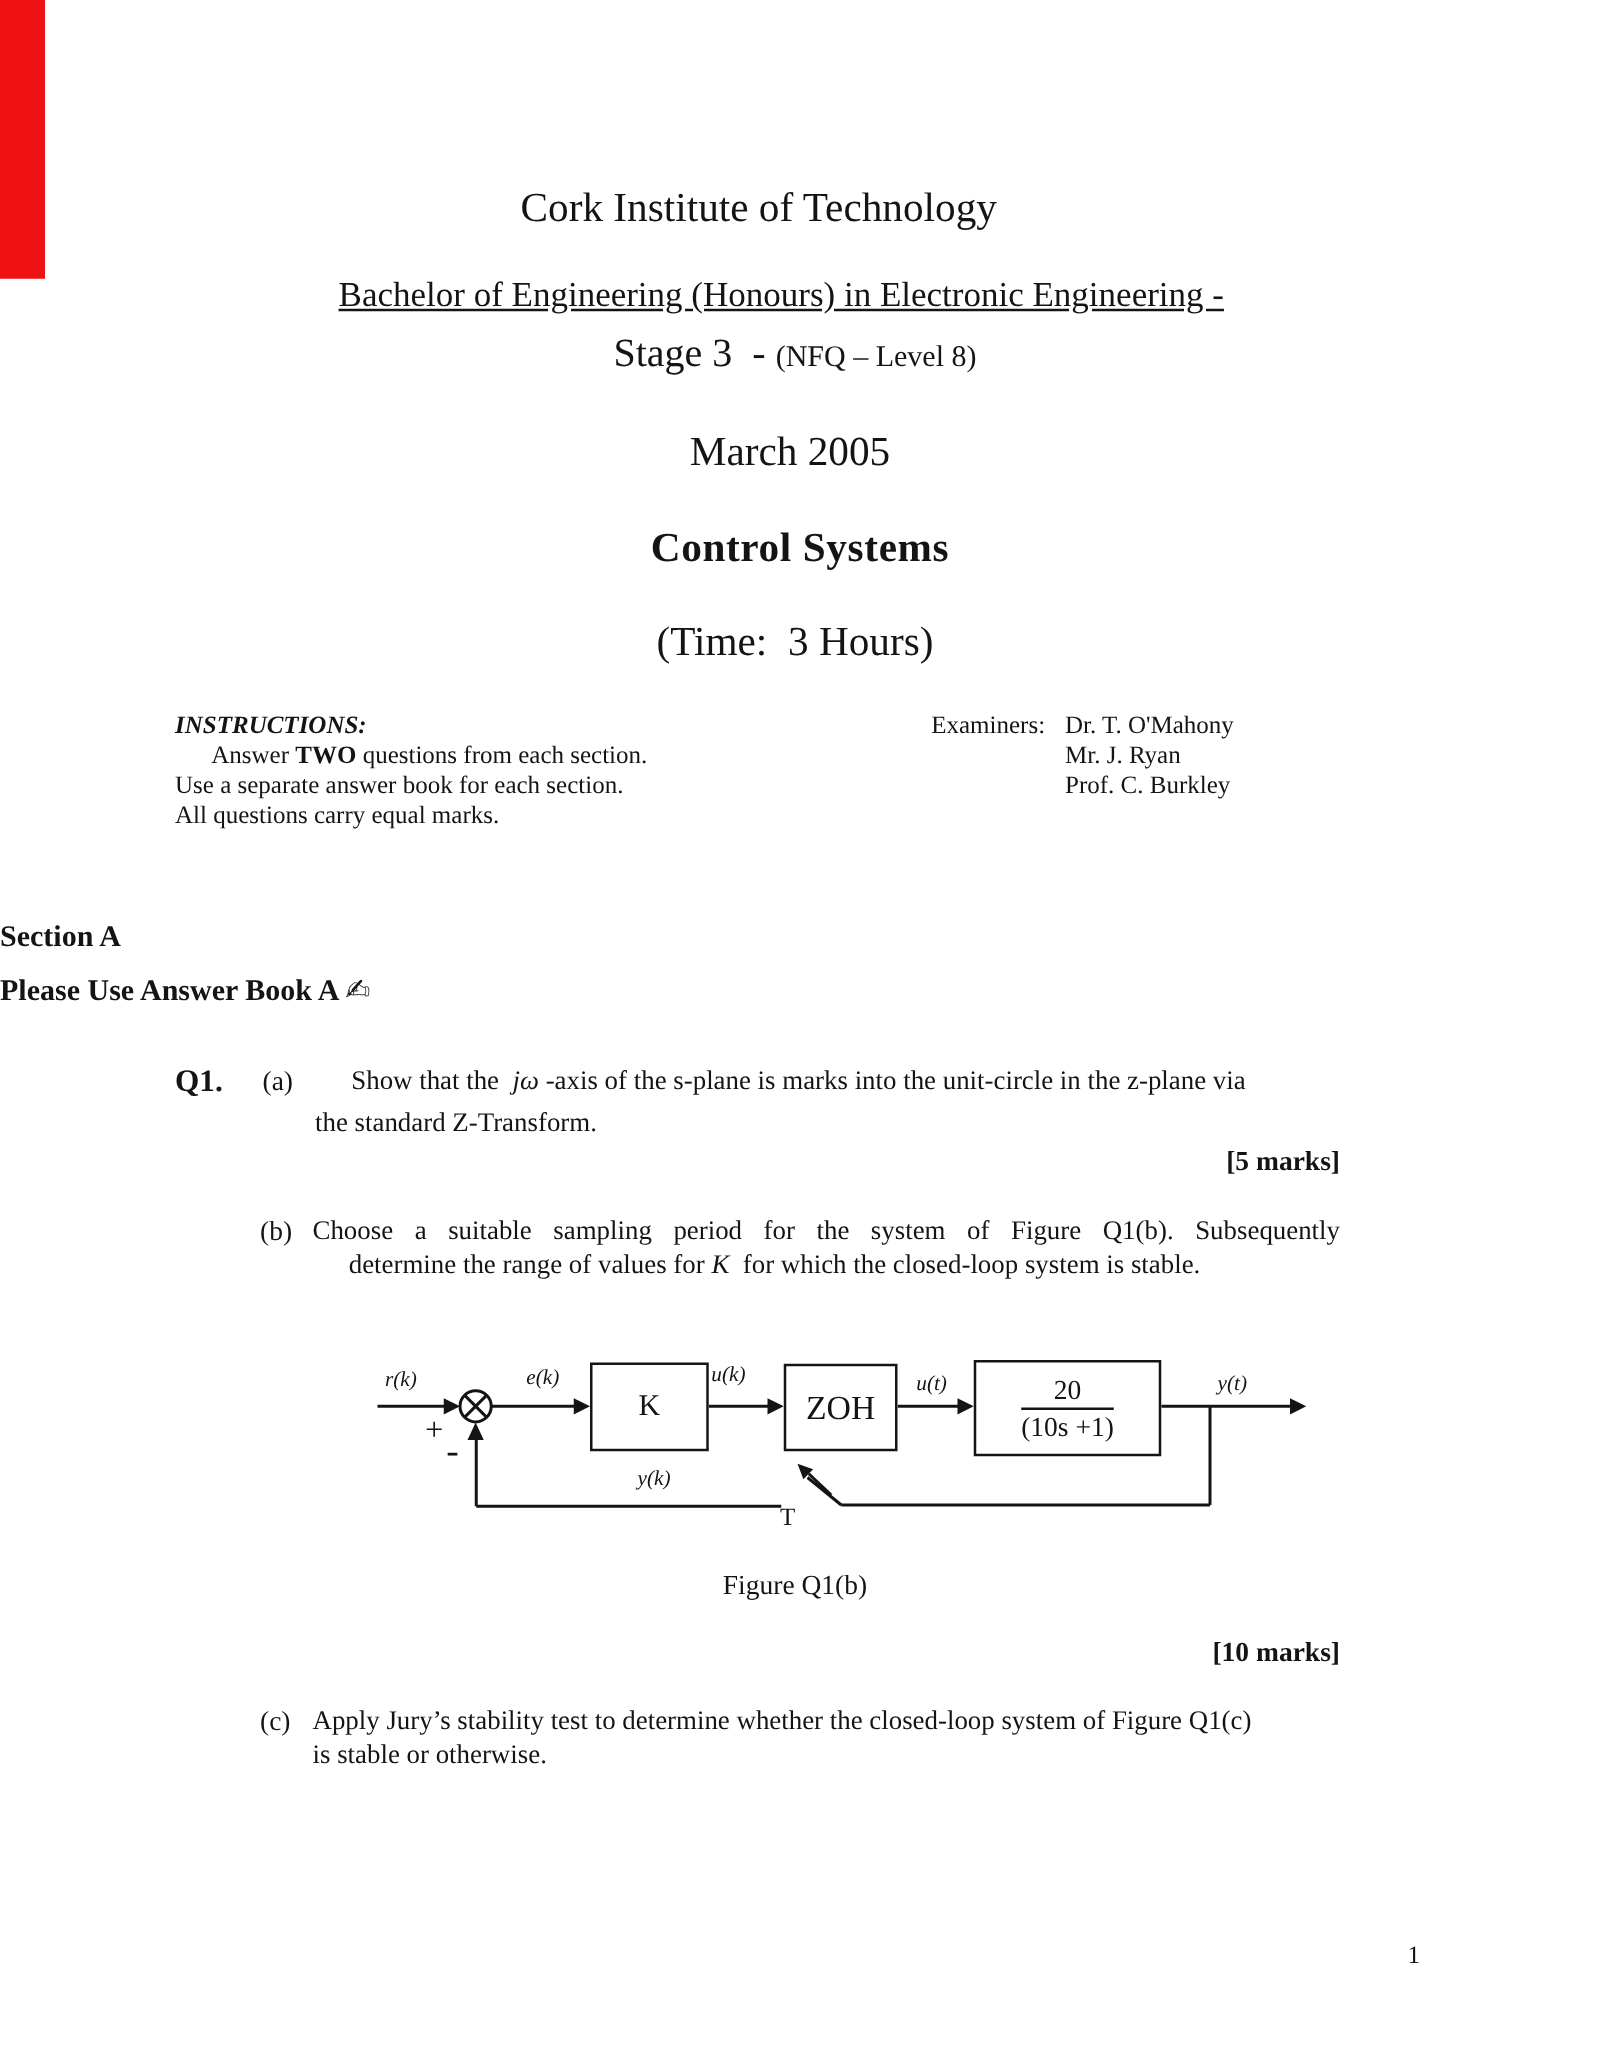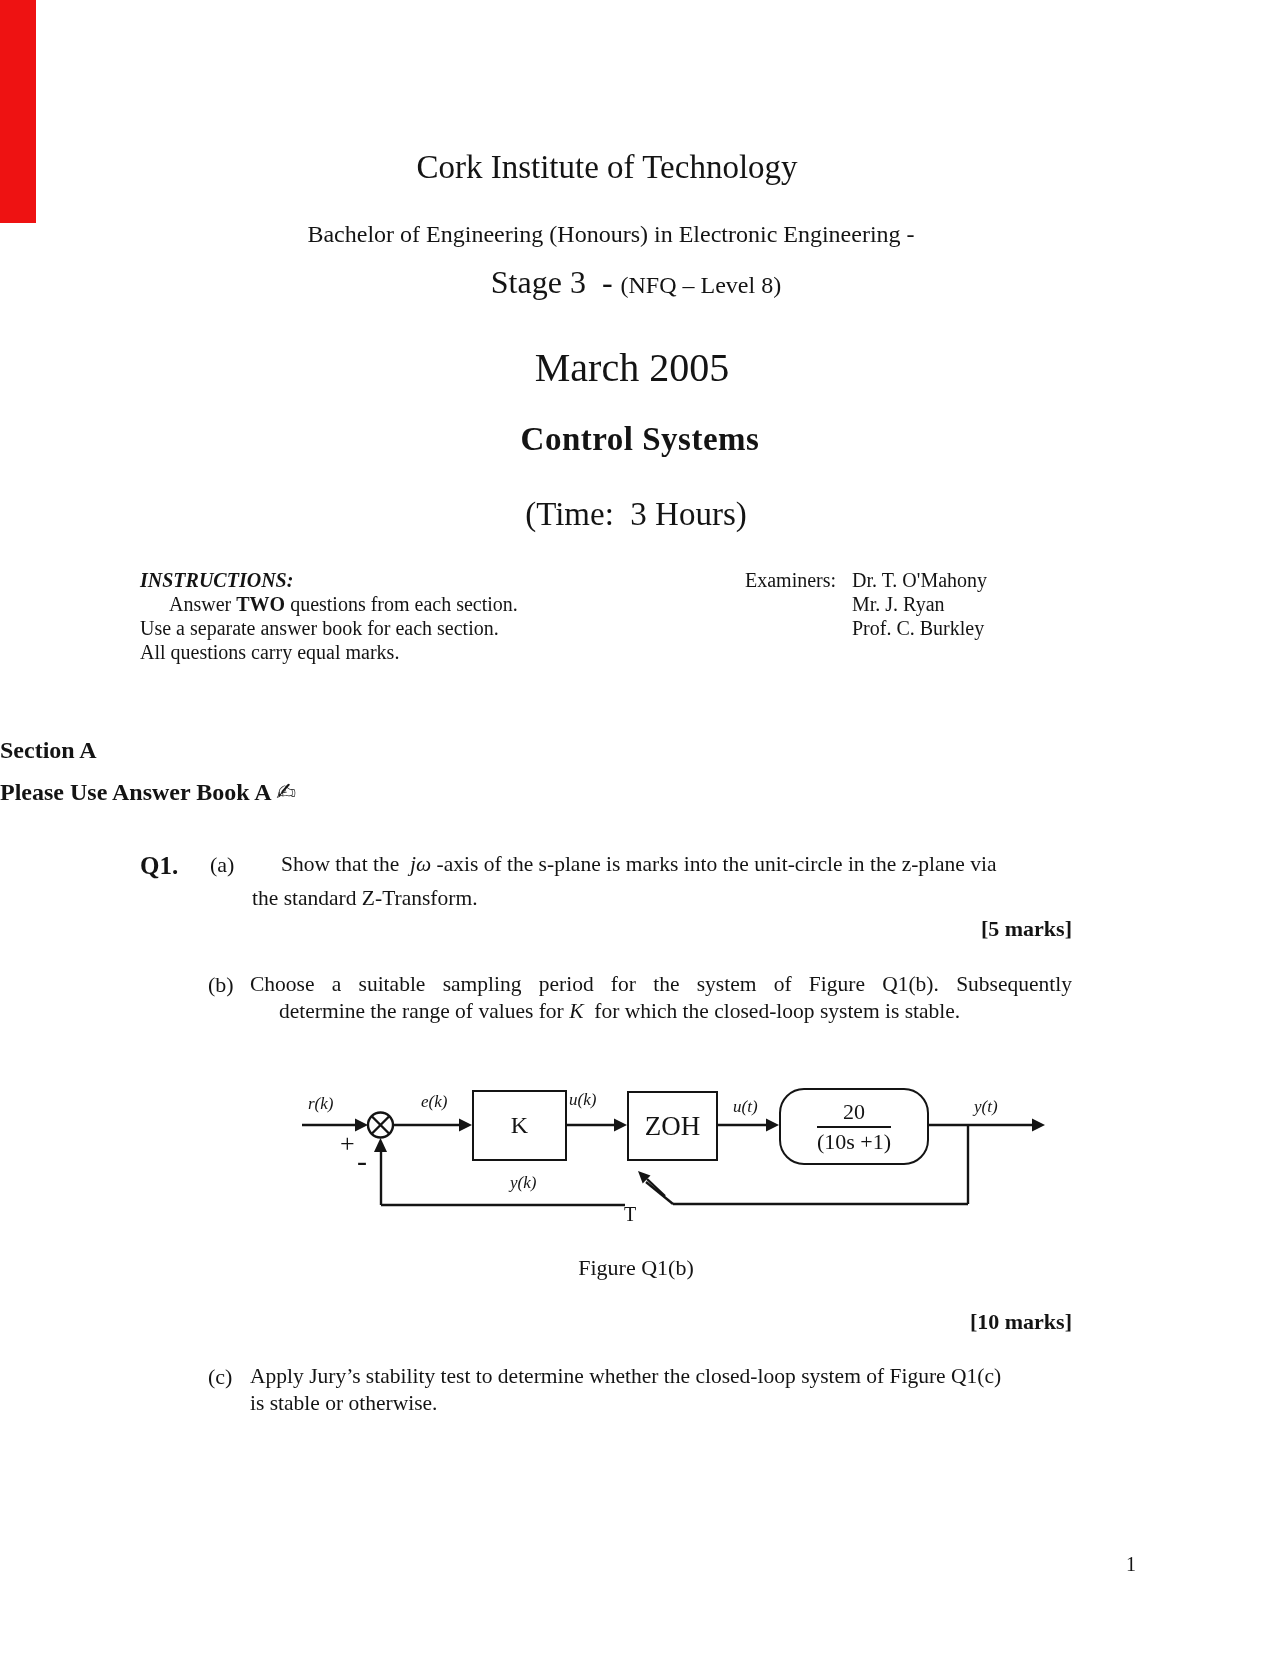--- a/index.html
+++ b/index.html
@@ -12,24 +12,24 @@
   .center{text-align:center;}
   .bold{font-weight:bold;}
   .ital{font-style:italic;}
   .pre{white-space:pre;padding-left:29px;}
 
   
   .ribbon{left:0;top:0;width:36px;height:223px;}
 
   
   .t-institution{left:0;top:149px;width:1214px;font-size:33px;}
-  .t-programme1{left:4px;top:221px;width:1214px;font-size:24px;}
+  .t-programme1{left:18px;top:221px;width:1214px;font-size:28px;text-decoration:underline;}
   .t-programme2{left:0;top:264px;width:1214px;font-size:32px;}
   .t-programme2 .sub{font-size:24px;}
-  .t-date{left:0;top:344px;width:1264px;font-size:40px;}
+  .t-date{left:0;top:344px;width:1264px;font-size:33px;}
   .t-subject{left:0;top:421px;width:1280px;font-size:33px;font-weight:bold;letter-spacing:0.5px;}
   .t-time{left:0;top:496px;width:1214px;font-size:33px;}
 
   
   .instr{font-size:20px;}
   .instr-title{left:140px;top:569px;font-weight:bold;font-style:italic;}
   .instr-1{left:140px;top:593px;}
   .instr-2{left:140px;top:617px;}
   .instr-3{left:140px;top:641px;}
   .exam-label{left:745px;top:569px;}
@@ -59,21 +59,21 @@
   .qc-l2{left:250px;top:1391px;text-align:right;}
   .fig-caption{left:420px;top:1255px;width:432px;text-align:center;font-size:22px;}
   .page-num{left:1100px;top:1553px;width:36px;text-align:right;font-size:20px;}
 
   
   .diagram-svg{left:0;top:0;width:1280px;height:1656px;pointer-events:none;}
   .blk{position:absolute;box-sizing:border-box;border:2px solid #141414;background:#fff;
        display:flex;align-items:center;justify-content:center;}
   .blk-k{left:472px;top:1090px;width:95px;height:71px;font-size:24px;}
   .blk-zoh{left:627px;top:1091px;width:91px;height:70px;font-size:27px;}
-  .blk-plant{left:779px;top:1088px;width:150px;height:77px;font-size:22px;border-radius:25px;}
+  .blk-plant{left:779px;top:1088px;width:150px;height:77px;font-size:22px;}
   .frac{display:inline-block;text-align:center;line-height:1.05;}
   .frac-num{display:block;padding:0 15px 2px;border-bottom:2px solid #141414;}
   .frac-den{display:block;padding-top:2px;}
   .dlabel{position:absolute;font-size:17px;font-style:italic;}
   .dl-r{left:308px;top:1094px;}
   .dl-e{left:421px;top:1092px;}
   .dl-uk{left:569px;top:1090px;}
   .dl-ut{left:733px;top:1097px;}
   .dl-yt{left:974px;top:1097px;}
   .dl-yk{left:510px;top:1173px;}

